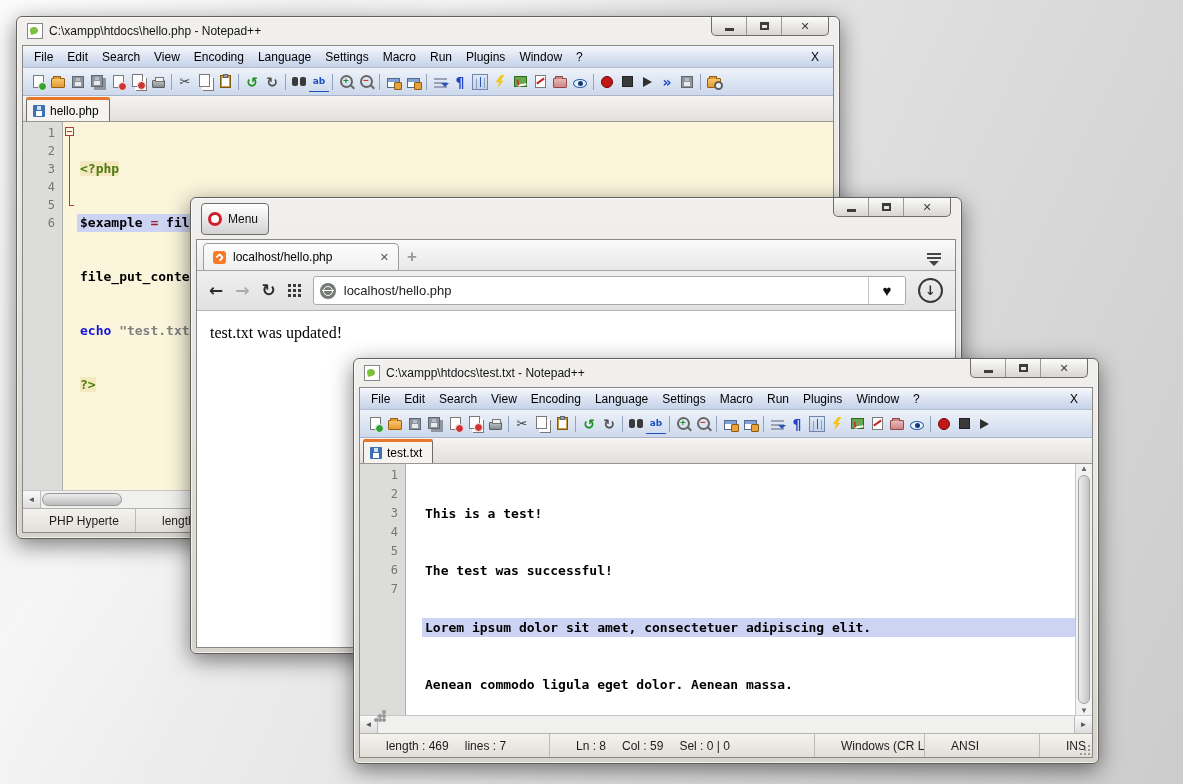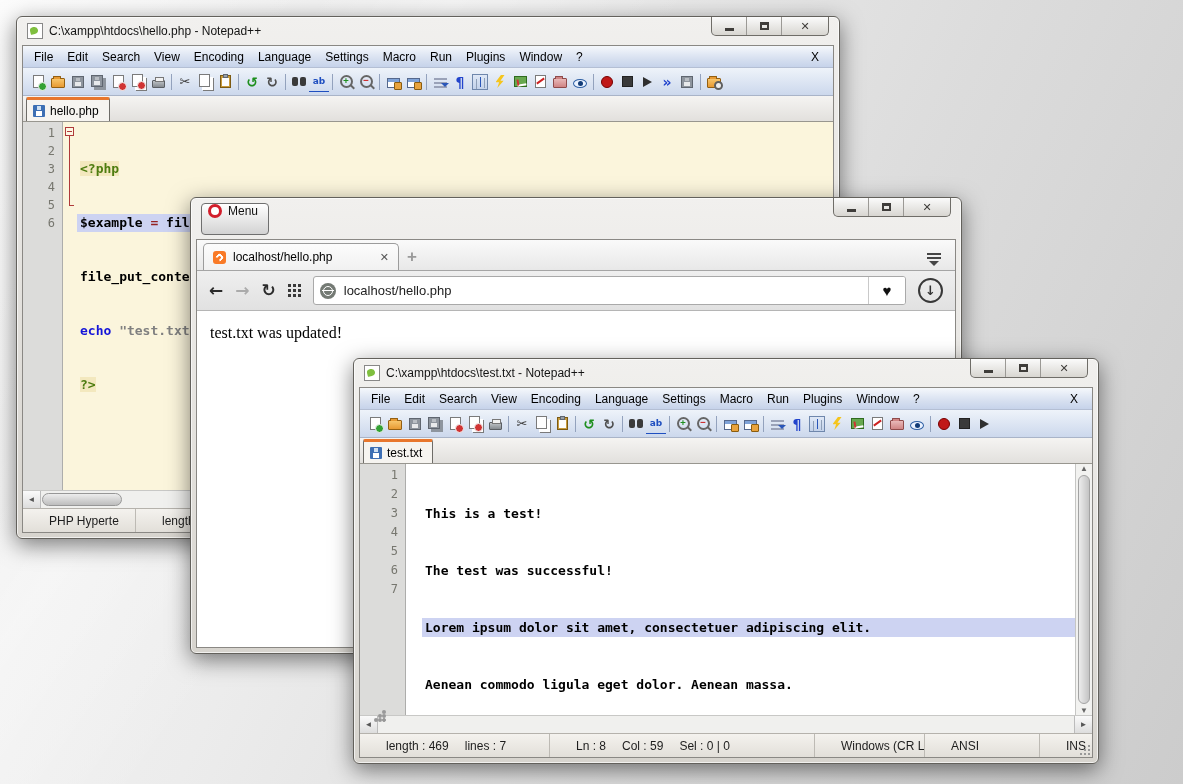--- a/index.html
+++ b/index.html
@@ -151,21 +151,21 @@
   .pens{width:11px;height:13px;background:#fff;border:1px solid #7a7a7a;position:relative;box-sizing:border-box}
   .pens::after{content:"";position:absolute;left:0;top:4px;width:9px;height:2px;background:#c22;transform:rotate(-35deg)}
   .eye{width:14px;height:9px;border:1px solid #2e5fa3;border-radius:50%;background:#eaf2ff;position:relative;margin-top:3px;box-sizing:border-box}
   .eye::after{content:"";position:absolute;left:4px;top:1px;width:5px;height:5px;border-radius:50%;background:#123c78}
   .rec{width:10px;height:10px;border-radius:50%;background:#c01818;border:1px solid #700}
   .stopq{width:9px;height:9px;background:#3a3a3a;border:1px solid #222}
   .playt{width:0;height:0;border-left:9px solid #2f2f2f;border-top:5px solid transparent;border-bottom:5px solid transparent}
 
   
   .omenu{position:absolute;top:5px;left:10px;height:22px;padding:0 10px 8px 6px;display:flex;
-         align-items:flex-start;gap:6px;background:linear-gradient(#ffffff,#d2d2d2);
+         align-items:flex-end;gap:6px;background:linear-gradient(#ffffff,#d2d2d2);
          border:1px solid #6f6f6f;border-radius:4px;font-size:12px;color:#111}
   .ologo{width:14px;height:14px;border:3px solid #d21e2b;border-radius:50%;box-sizing:border-box;background:#fff}
   .tabstrip{height:30px;background:linear-gradient(#fafafa,#e8e8e8);display:flex;align-items:flex-end;
             padding-left:6px;flex:0 0 auto;position:relative}
   .otab{height:27px;display:flex;align-items:center;gap:7px;padding:0 9px;width:196px;box-sizing:border-box;
         background:linear-gradient(#fcfcfc,#f1f1f1);border:1px solid #9c9c9c;border-bottom:none;
         border-radius:5px 5px 0 0;font-size:12px;position:relative;top:0}
   .xfav{width:13px;height:13px;border-radius:3px;background:#f97a27;position:relative;flex:0 0 auto}
   .xfav::after{content:"";position:absolute;left:3px;top:3px;width:7px;height:7px;border-radius:50%;
         border:2px solid #fff;border-bottom-color:transparent;box-sizing:border-box;transform:rotate(45deg)}

